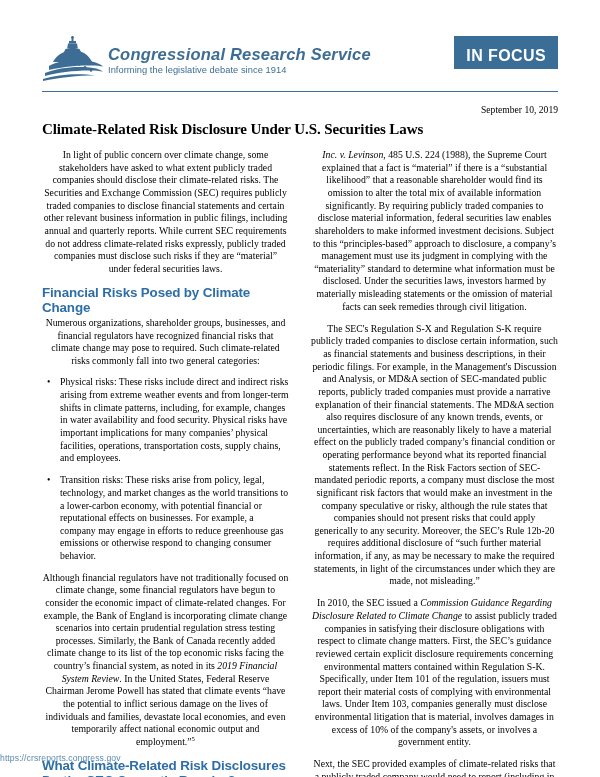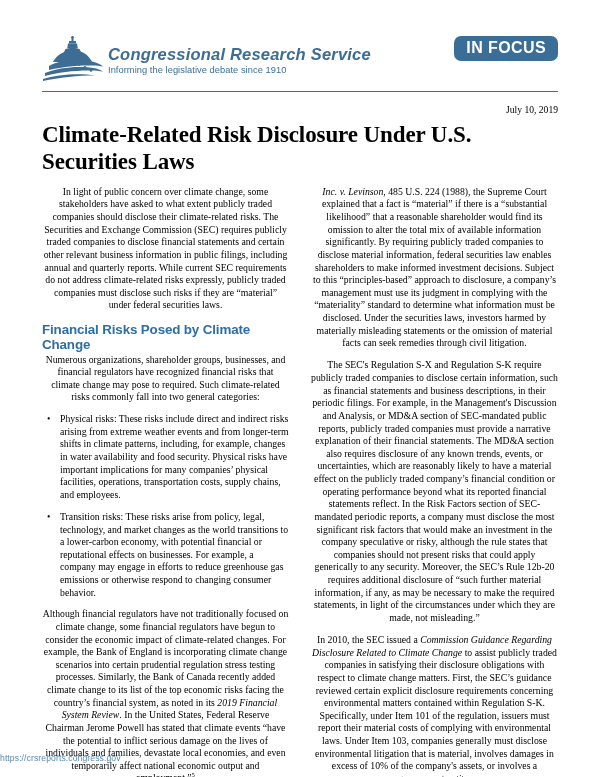--- a/index.html
+++ b/index.html
@@ -66,43 +66,42 @@
   .infocus-badge {
     position: absolute;
     right: 0;
     top: 36px;
     background: #3a6e96;
     color: #ffffff;
     font-family: "Liberation Sans", sans-serif;
     font-weight: bold;
     font-size: 16px;
     letter-spacing: 0.4px;
-    padding: 3px 12px 4px 12px;
+    padding: 11px 12px 4px 12px;
     line-height: 1.12;
-    border-radius: 7px;
   }
 
   .head-rule {
     border: 0;
     border-top: 1.1px solid #3d6d94;
     margin: 9px 0 0 0;
     height: 0;
   }
 
   
   .date-line {
     text-align: right;
     font-size: 9.6px;
     margin-top: 12px;
     line-height: 1.2;
   }
   .doc-title {
     font-family: "Liberation Serif", serif;
     font-weight: bold;
-    font-size: 23px;
+    font-size: 15px;
     line-height: 1.18;
     margin: 5px 0 0 0;
     letter-spacing: -0.1px;
   }
 
   
   .columns {
     display: flex;
     margin-top: 11px;
     gap: 22px;
@@ -201,30 +200,30 @@
           <path d="M14 60 c22 -12 58 -16 86 -9 c10 2 18 6 22 10 c-6 -1 -13 -2 -20 -2 c-30 -1 -64 3 -88 9 c0 -3 0 -6 0 -8 z"></path>
           <path d="M6 74 c26 -11 66 -15 96 -10 c9 1 16 4 20 7 c-7 -1 -15 -2 -23 -2 c-32 -0.5 -68 4 -93 11 c0 -2 0 -4 0 -6 z"></path>
           <path d="M2 86 c28 -9 72 -12 104 -7 c-34 0 -72 4 -104 11 z"></path>
           <circle cx="86" cy="63" r="3.2"></circle>
           <circle cx="98" cy="69" r="2.6"></circle>
           <circle cx="74" cy="58" r="2.2"></circle>
         </g>
       </svg>
       <div class="brand-text">
         <div class="brand-name">Congressional Research Service</div>
-        <div class="brand-tag">Informing the legislative debate since 1910</div>
+        <div class="brand-tag">Informing the legislative debate since 1914</div>
       </div>
     </div>
 
     <div class="infocus-badge">IN FOCUS</div>
   </div>
 
   <hr class="head-rule">
 
-  <div class="date-line">July 10, 2019</div>
+  <div class="date-line">September 10, 2019</div>
   <h1 class="doc-title">Climate-Related Risk Disclosure Under U.S. Securities Laws</h1>
 
   <div class="columns">
 
     <div class="col">
 
       <p class="body">In light of public concern over climate change, some stakeholders have asked to what extent publicly traded companies should disclose their climate-related risks. The Securities and Exchange Commission (SEC) requires publicly traded companies to disclose financial statements and certain other relevant business information in public filings, including annual and quarterly reports. While current SEC requirements do not address climate-related risks expressly, publicly traded companies must disclose such risks if they are “material” under federal securities laws.</p>
 
       <h2 class="section">Financial Risks Posed by Climate Change</h2>
       <p class="body tight">Numerous organizations, shareholder groups, businesses, and financial regulators have recognized financial risks that climate change may pose to required. Such climate-related risks commonly fall into two general categories:</p>

